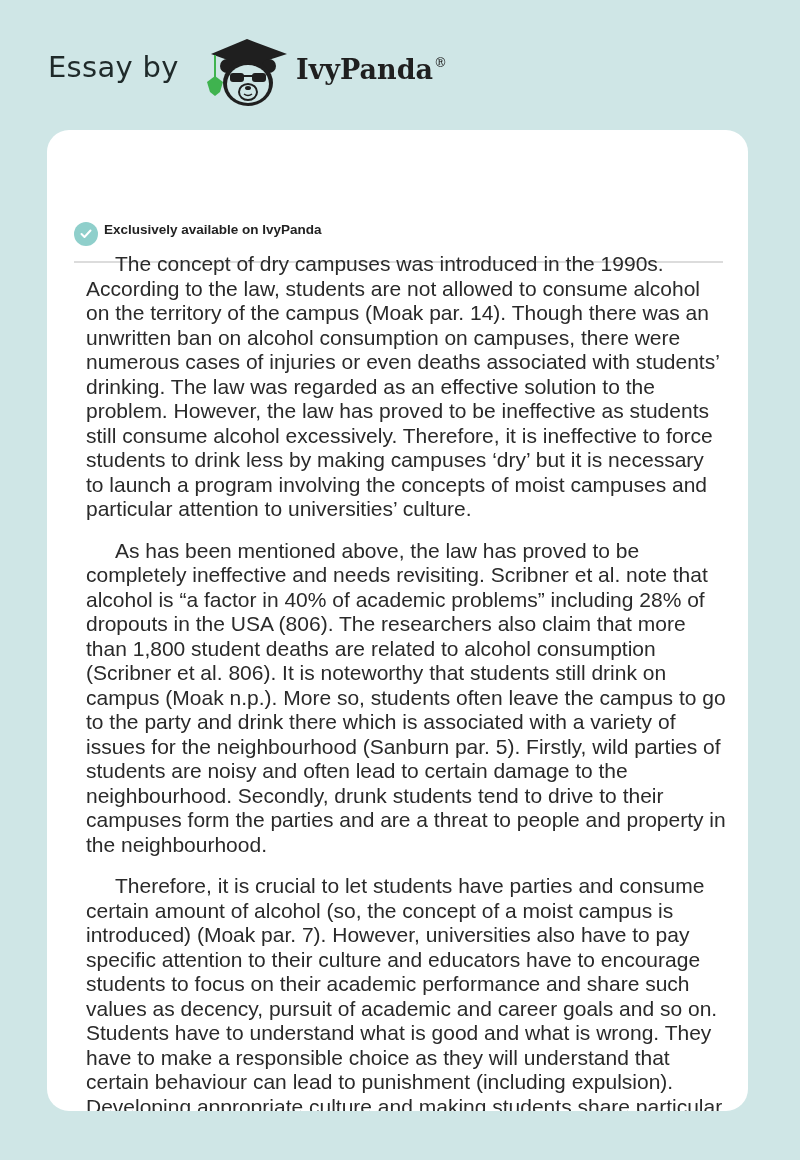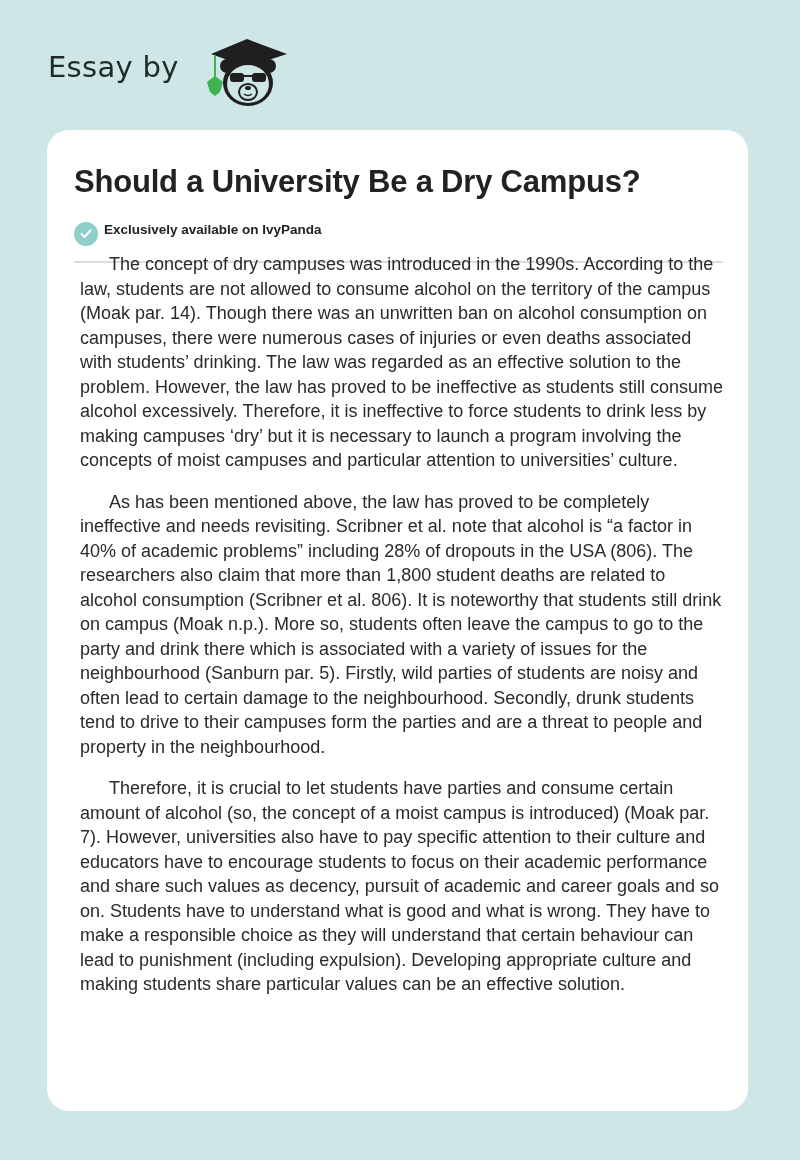--- a/index.html
+++ b/index.html
@@ -46,21 +46,21 @@
       display: flex; align-items: center; justify-content: center; margin-right: 6px;
     }
     .badge-text { font-size: 13.5px; font-weight: bold; color: #222; }
     .divider {
       position: absolute; left: 27px; top: 131px; width: 649px; height: 2px; background: #dcdcdc;
     }
     .body-text {
       position: absolute; left: 27px; top: 123px; width: 652px;
     }
     .body-text p {
-      margin: 0 0 17px 6px; font-size: 18px; line-height: 24.5px; color: #2a2a2a;
+      margin: 0 0 17px 12px; font-size: 21px; line-height: 24.5px; color: #2a2a2a;
       text-indent: 29px;
     }
   </style>
 </head>
 <body>
 
 <div class="header">
   <span class="essay-by">Essay by</span>
   <div class="logo-icon">
     <svg width="92" height="72" viewBox="0 0 92 72">
@@ -78,24 +78,24 @@
 
       <rect x="29" y="37" width="14" height="9" rx="3" fill="#1f1f1f"></rect>
       <rect x="51" y="37" width="14" height="9" rx="3" fill="#1f1f1f"></rect>
       <rect x="42" y="39" width="10" height="2" fill="#1f1f1f"></rect>
 
       <ellipse cx="47" cy="56" rx="9" ry="8" fill="none" stroke="#1f1f1f" stroke-width="2"></ellipse>
       <ellipse cx="47" cy="52" rx="3" ry="2" fill="#1f1f1f"></ellipse>
       <path d="M43,58 Q47,61 51,58" fill="none" stroke="#1f1f1f" stroke-width="1.5"></path>
     </svg>
   </div>
+  <span class="brand"><span>IvyPanda</span><sup>®</sup></span>
 </div>
 
 <div class="card">
-  <h1 class="title">Should a University Be a Dry Campus?</h1>
 
   <div class="badge">
     <span class="check">
       <svg width="12" height="10" viewBox="0 0 12 10">
           <path d="M1.5,5 L4.5,8 L10.5,1.5" fill="none" stroke="#fff" stroke-width="2" stroke-linecap="round" stroke-linejoin="round"></path>
         </svg>
     </span>
     <span class="badge-text">Exclusively available on IvyPanda</span>
   </div>
 

